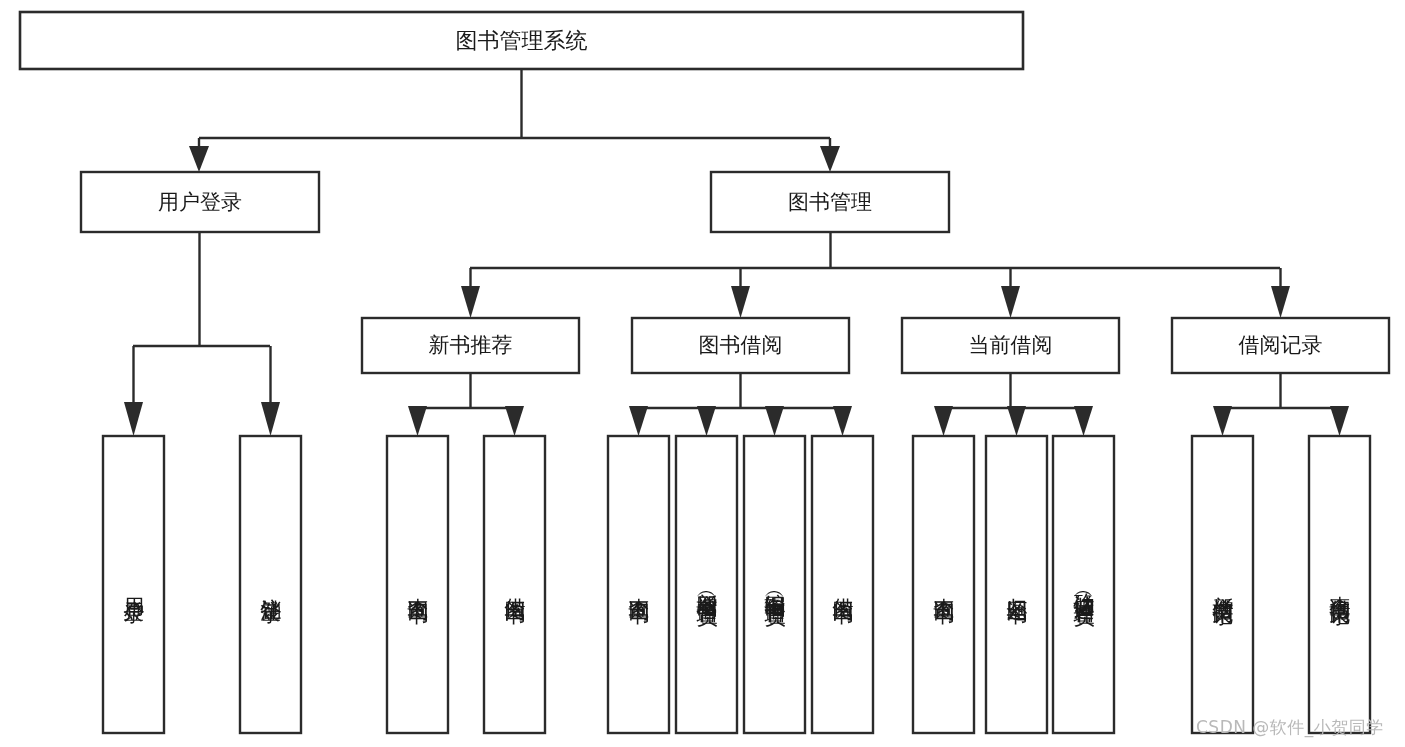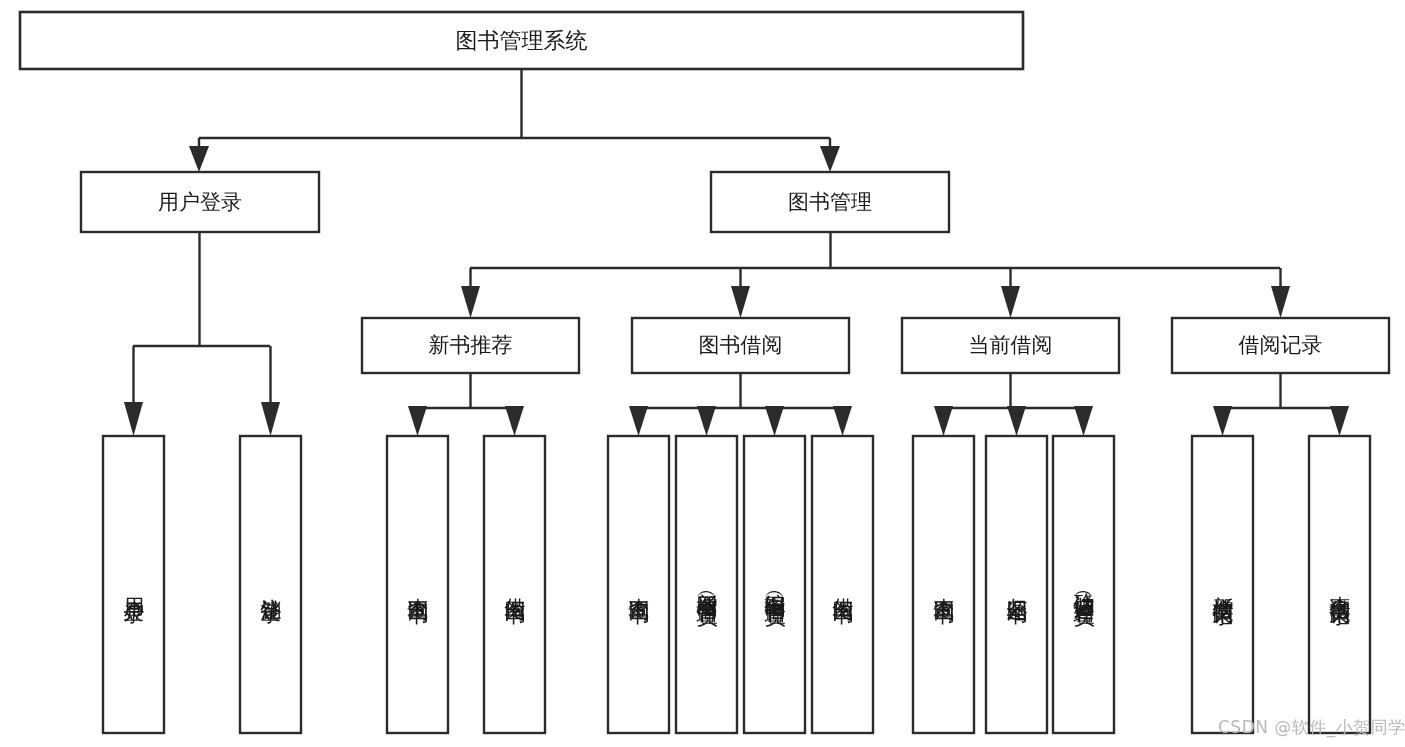--- a/index.html
+++ b/index.html
@@ -72,21 +72,20 @@
     white-space: nowrap;
     pointer-events: none;
   }
   .watermark {
     position: absolute;
     font-family: "DejaVu Sans", "Liberation Sans", sans-serif;
     font-size: 17px;
     color: #b9b9b9;
     white-space: nowrap;
     letter-spacing: 0.5px;
-    margin-left: 22px;
   }
 </style>
 </head>
 <body>
 
 <div id="diagram-root">
 
   <svg id="flow-svg" viewBox="0 0 1405 747">
 
     <g>

